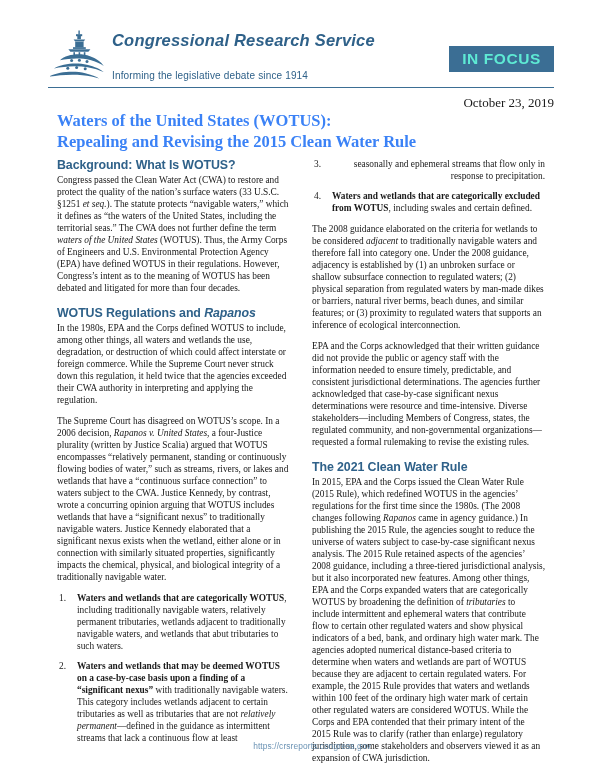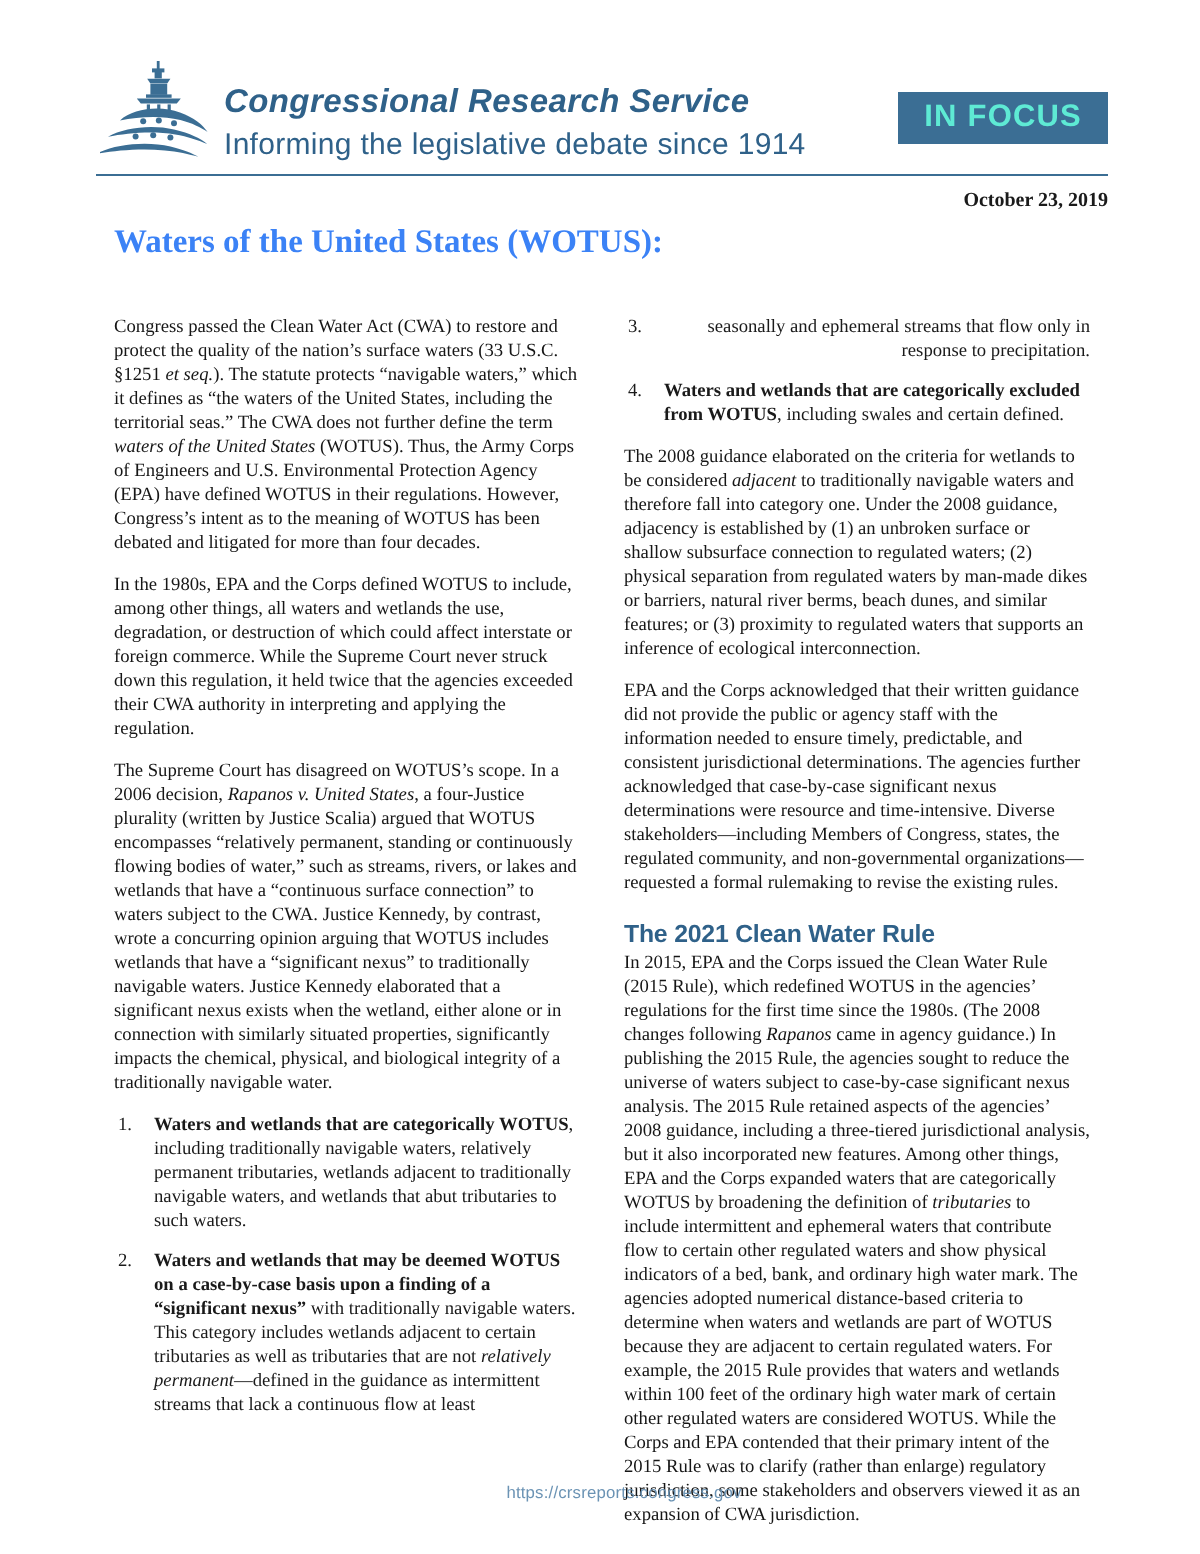--- a/index.html
+++ b/index.html
@@ -54,27 +54,26 @@
     font-style: italic;
     font-weight: bold;
     font-size: 16.5px;
     letter-spacing: 0.2px;
     color: #2f6189;
     line-height: 1.05;
     white-space: nowrap;
   }
   .brand-sub {
     font-family: "Liberation Sans", sans-serif;
-    font-size: 15px;
+    font-size: 10px;
     color: #2f6189;
     letter-spacing: 0.15px;
     line-height: 1.3;
-    margin-top: 2px;
+    margin-top: 20px;
     white-space: nowrap;
-    text-align: center;
   }
   .in-focus {
     position: absolute;
     right: 0;
     top: 16px;
     background: #3b6e94;
     color: #5eead4;
     font-family: "Liberation Sans", sans-serif;
     font-weight: bold;
     font-size: 15.5px;
@@ -89,24 +88,23 @@
     width: 506px;
     height: 1.4px;
     background: #3b6e94;
   }
 
   
   .doc-date {
     position: absolute;
     right: 46px;
     top: 95px;
-    font-size: 10px;
+    font-size: 13px;
     font-family: "Liberation Serif", serif;
     color: #1a1a1a;
-    font-weight: bold;
   }
   .doc-title {
     position: absolute;
     left: 57px;
     top: 111px;
     width: 460px;
     font-family: "Liberation Serif", serif;
     font-weight: bold;
     font-size: 16.5px;
     line-height: 1.27;
@@ -224,28 +222,31 @@
       </div>
     </div>
     <div class="in-focus">IN FOCUS</div>
   </div>
   <div class="header-rule"></div>
 
   <div class="doc-date">October 23, 2019</div>
 
   <div class="doc-title">
     <div>Waters of the United States (WOTUS):</div>
+    <div>Repealing and Revising the 2015 Clean Water Rule</div>
   </div>
 
   <div class="columns">
 
     <div class="col">
 
+      <h2 class="section">Background: What Is WOTUS?</h2>
       <p class="body"><span>Congress passed the Clean Water Act (CWA) to restore and protect the quality of the nation’s surface waters (33 U.S.C. §1251 </span><span class="it">et seq.</span><span>). The statute protects “navigable waters,” which it defines as “the waters of the United States, including the territorial seas.” The CWA does not further define the term </span><span class="it">waters of the United States</span><span> (WOTUS). Thus, the Army Corps of Engineers and U.S. Environmental Protection Agency (EPA) have defined WOTUS in their regulations. However, Congress’s intent as to the meaning of WOTUS has been debated and litigated for more than four decades.</span></p>
 
+      <h2 class="section spaced"><span>WOTUS Regulations and </span><span class="it">Rapanos</span></h2>
       <p class="body">In the 1980s, EPA and the Corps defined WOTUS to include, among other things, all waters and wetlands the use, degradation, or destruction of which could affect interstate or foreign commerce. While the Supreme Court never struck down this regulation, it held twice that the agencies exceeded their CWA authority in interpreting and applying the regulation.</p>
       <p class="body"><span>The Supreme Court has disagreed on WOTUS’s scope. In a 2006 decision, </span><span class="it">Rapanos v. United States</span><span>, a four-Justice plurality (written by Justice Scalia) argued that WOTUS encompasses “relatively permanent, standing or continuously flowing bodies of water,” such as streams, rivers, or lakes and wetlands that have a “continuous surface connection” to waters subject to the CWA. Justice Kennedy, by contrast, wrote a concurring opinion arguing that WOTUS includes wetlands that have a “significant nexus” to traditionally navigable waters. Justice Kennedy elaborated that a significant nexus exists when the wetland, either alone or in connection with similarly situated properties, significantly impacts the chemical, physical, and biological integrity of a traditionally navigable water.</span></p>
 
       <ol class="cat-list">
         <li><span class="bd">Waters and wetlands that are categorically WOTUS</span><span>, including traditionally navigable waters, relatively permanent tributaries, wetlands adjacent to traditionally navigable waters, and wetlands that abut tributaries to such waters.</span></li>
         <li><span class="bd">Waters and wetlands that may be deemed WOTUS on a case-by-case basis upon a finding of a “significant nexus”</span><span> with traditionally navigable waters. This category includes wetlands adjacent to certain tributaries as well as tributaries that are not </span><span class="it">relatively permanent</span><span>—defined in the guidance as intermittent streams that lack a continuous flow at least</span></li>
       </ol>
 
     </div>
 

